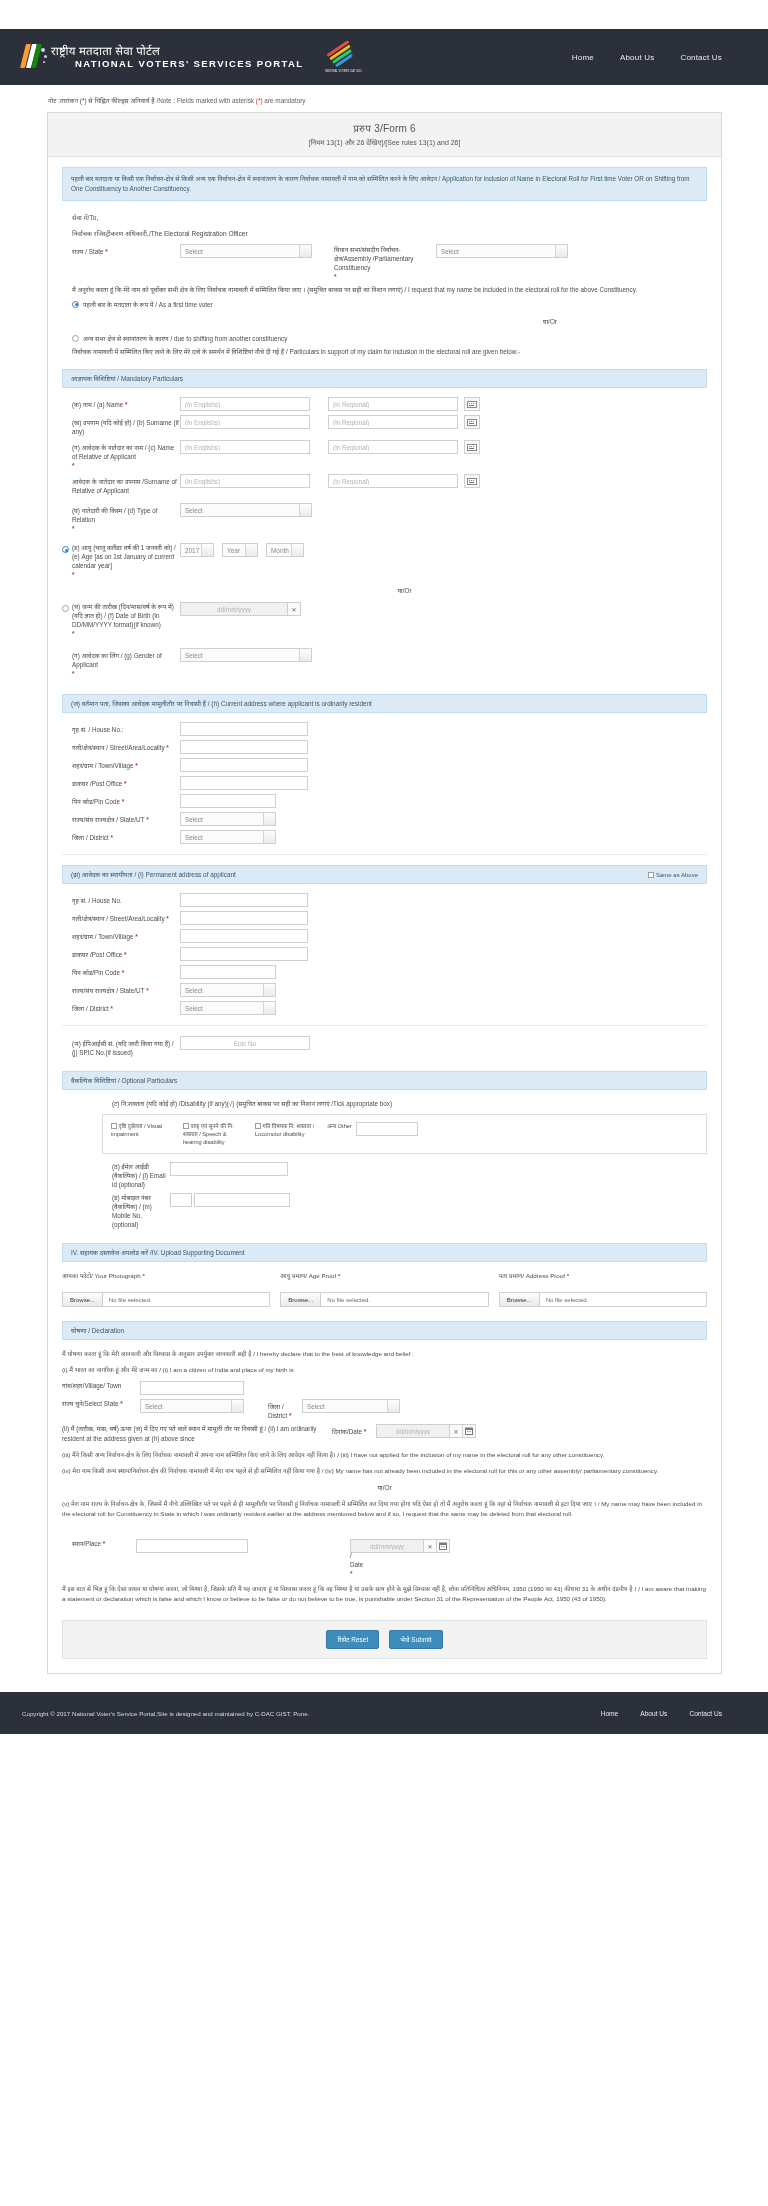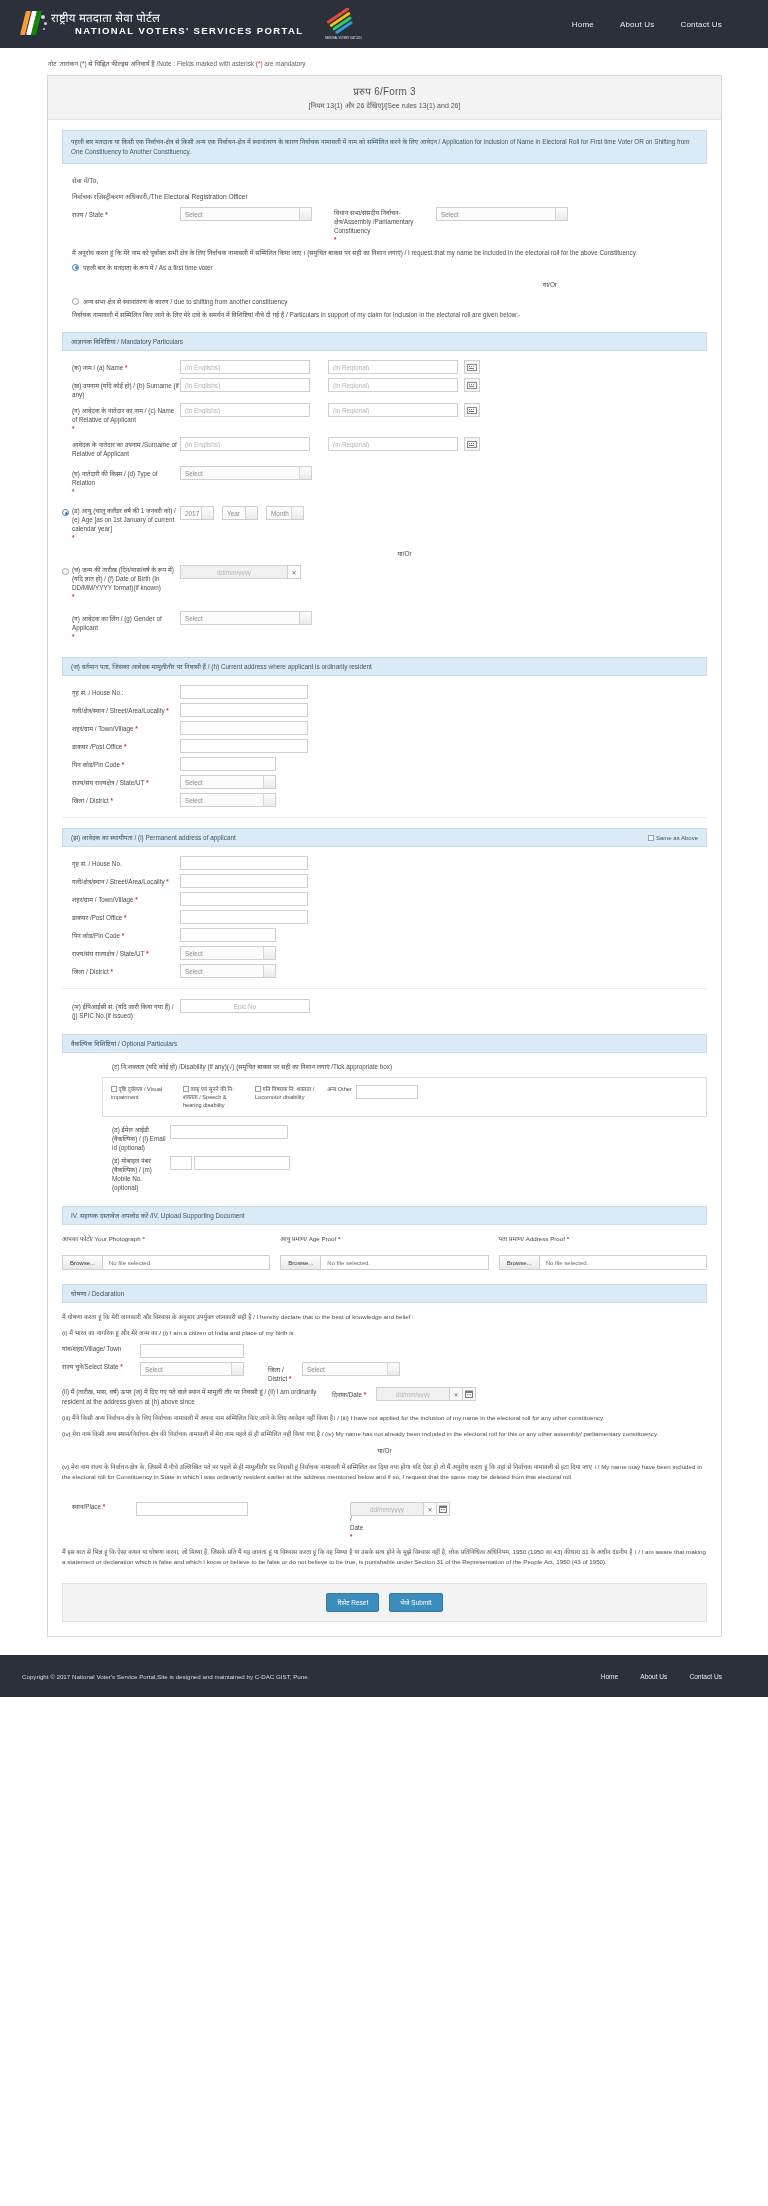--- a/index.html
+++ b/index.html
@@ -8,25 +8,26 @@
     width:768px;
     font-family:"Liberation Sans", sans-serif;
     background:#ffffff;
     color:#404040;
     font-size:7px;
   }
 
   
   .site-header {
     background:#2b303a;
-    height:48px;
+    height:56px;
     display:flex;
     align-items:center;
     padding:0 22px;
     position:relative;
+    margin-top:29px;
   }
   .logo-wrap { display:flex; align-items:center; gap:7px; }
   .flag-logo { width:22px; height:26px; position:relative; }
   .flag-logo .stripe { position:absolute; width:5px; height:24px; transform:skewX(-14deg); border-radius:1px;}
   .flag-logo .s1 { left:1px;  background:#ff9933; }
   .flag-logo .s2 { left:6.5px;background:#ffffff; }
   .flag-logo .s3 { left:12px; background:#138808; }
   .flag-logo .dot { position:absolute; border-radius:50%; background:#cfd3da; }
   .flag-logo .d1 { width:4px;height:4px; right:-1px; top:4px;}
   .flag-logo .d2 { width:3px;height:3px; right:-3px; top:11px;}
@@ -230,21 +231,21 @@
   </nav>
 </div>
 
 <div class="note-line">
   <span class="hi">नोट :तारांकन (*) से चिह्नित फील्ड्स अनिवार्य हैं</span><span> /Note : Fields marked with asterisk </span><span class="ast">(*)</span><span> are mandatory</span>
 </div>
 
 <div class="form-card">
 
   <div class="form-title">
-    <div class="t1">प्ररुप 6/Form 3</div>
+    <div class="t1">प्ररुप 3/Form 6</div>
     <div class="t2">[नियम 13(1) और 26 देखिए]/[See rules 13(1) and 26]</div>
   </div>
 
   <div class="inner">
 
     <div class="blue-banner">पहली बार मतदाता या किसी एक निर्वाचन-क्षेत्र से किसी अन्य एक निर्वाचन-क्षेत्र में स्थानांतरण के कारण निर्वाचक नामावली में नाम को सम्मिलित करने के लिए आवेदन / Application for inclusion of Name in Electoral Roll for First time Voter OR on Shifting from One Constituency to Another Constituency.</div>
 
     <div class="to-line">सेवा में/To,</div>
     <div class="ero-line">निर्वाचक रजिस्ट्रीकरण अधिकारी,/The Electoral Registration Officer</div>
 

